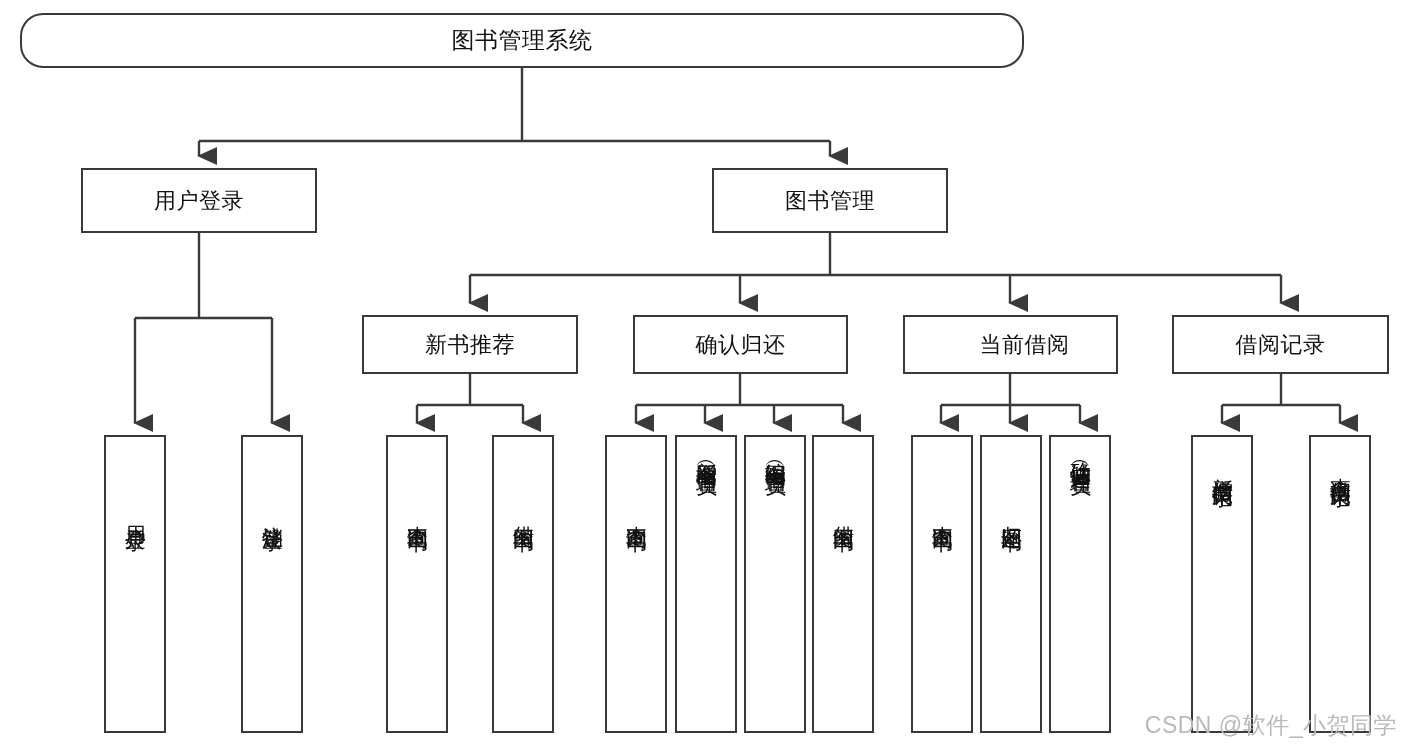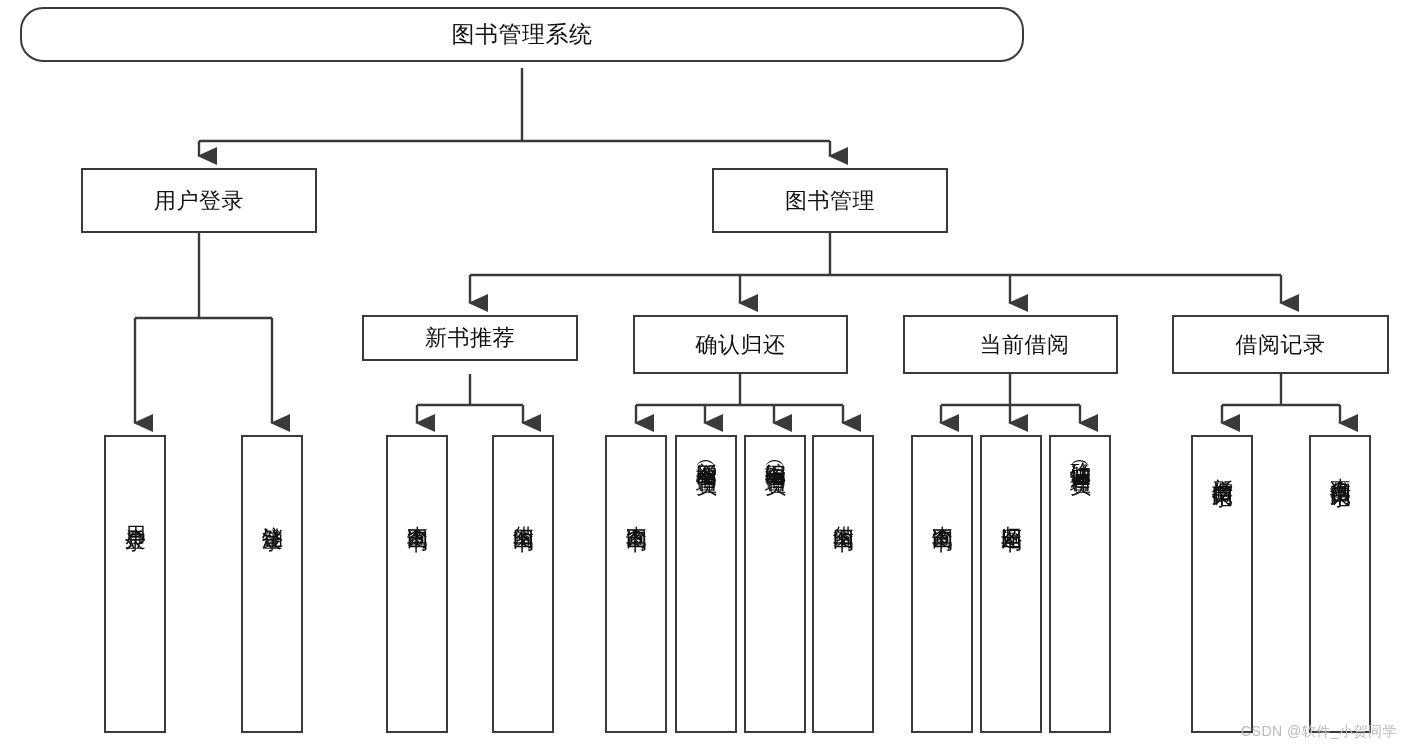--- a/index.html
+++ b/index.html
@@ -67,21 +67,21 @@
   .node.vert.tall .label {
     margin-top: 8px;
   }
   .node.vert.tall2 .label {
     margin-top: 24px;
   }
   .watermark {
     position: absolute;
     right: 8px;
     bottom: 6px;
-    font-size: 14px;
+    font-size: 23px;
     color: #b9b9b9;
     letter-spacing: 0.5px;
     white-space: pre;
   }
 </style>
 </head>
 <body>
 
 <div id="canvas">
 
@@ -131,32 +131,32 @@
       <path d="M 1010 405 L 1010 423" marker-end="url(#arrow)"></path>
       <path d="M 1080 405 L 1080 423" marker-end="url(#arrow)"></path>
 
       <path d="M 1281 374 L 1281 405"></path>
       <path d="M 1222 405 L 1340 405"></path>
       <path d="M 1222 405 L 1222 423" marker-end="url(#arrow)"></path>
       <path d="M 1340 405 L 1340 423" marker-end="url(#arrow)"></path>
     </g>
   </svg>
 
-  <div class="node horiz root" style="left:20px; top:7px; width:1004px; height:55px;border-radius:23px;">
+  <div class="node horiz root" style="left:20px; top:13px; width:1004px; height:55px;border-radius:23px;">
     <span class="label">图书管理系统</span>
   </div>
 
   <div class="node horiz" style="left:81px; top:168px; width:236px; height:65px;">
     <span class="label">用户登录</span>
   </div>
   <div class="node horiz" style="left:712px; top:168px; width:236px; height:65px;">
     <span class="label">图书管理</span>
   </div>
 
-  <div class="node horiz" style="left:362px; top:315px; width:216px; height:46px;">
+  <div class="node horiz" style="left:362px; top:315px; width:216px; height:59px;">
     <span class="label">新书推荐</span>
   </div>
   <div class="node horiz" style="left:633px; top:315px; width:215px; height:59px;">
     <span class="label">确认归还</span>
   </div>
   <div class="node horiz" style="left:903px; top:315px; width:215px; height:59px;padding-left:28px;">
     <span class="label">当前借阅</span>
   </div>
   <div class="node horiz" style="left:1172px; top:315px; width:217px; height:59px;align-items:center;">
     <span class="label">借阅记录</span>

